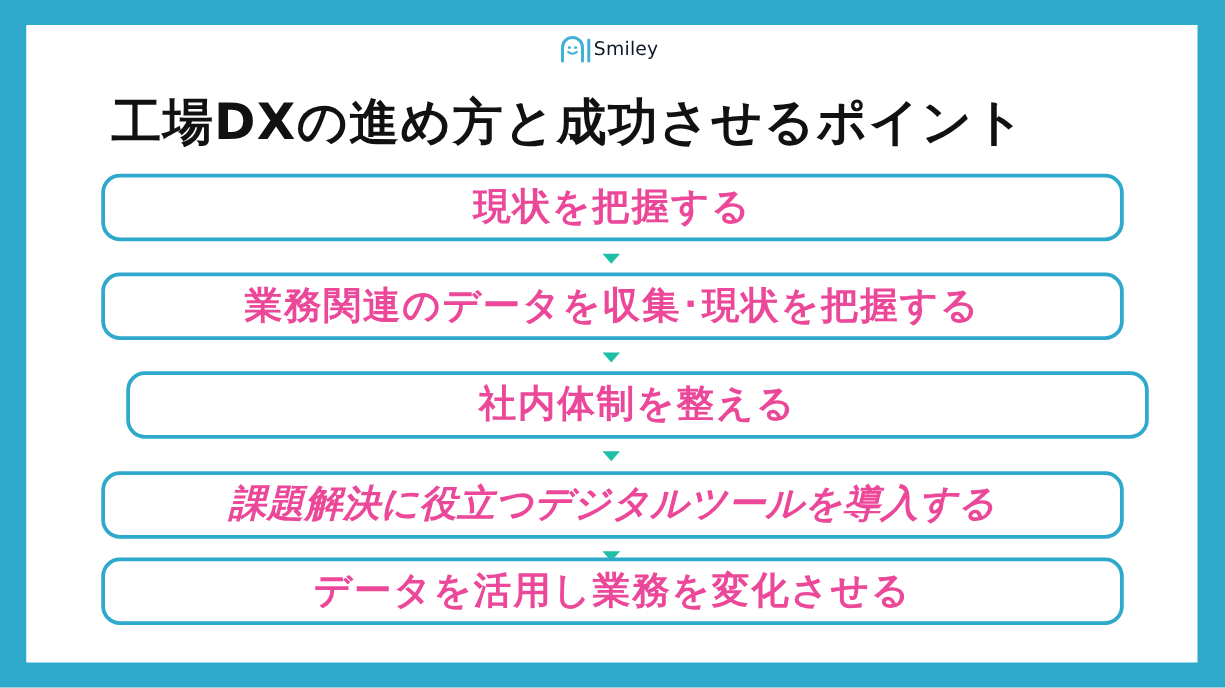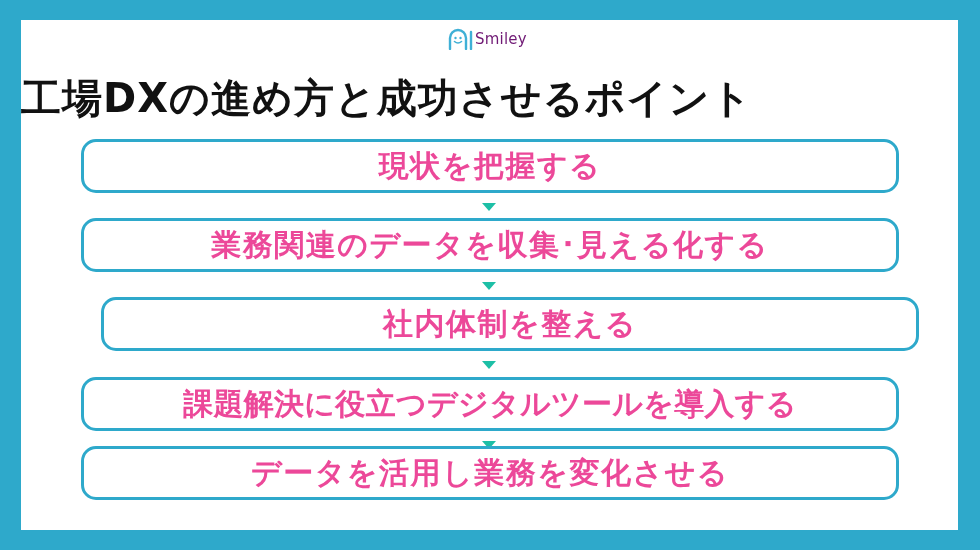--- a/index.html
+++ b/index.html
@@ -12,26 +12,26 @@
   .panel {
     position:absolute; left:21px; top:20px; width:937px; height:510px;
     background:#ffffff;
   }
   .logo {
     position:absolute; left:448px; top:27px; height:24px;
     display:flex; align-items:center;
   }
   .logo-mark { width:26px; height:22px; display:block; }
   .logo-text {
-    font-family:"DejaVu Sans", sans-serif; font-size:15px; color:#701a75;
+    font-family:"DejaVu Sans", sans-serif; font-size:15px; color:#0f172a;
     margin-left:1px; letter-spacing:0.2px; line-height:22px;
   }
   .title {
     position:absolute; left:21px; width:868px; top:70px; height:56px;
-    font-weight:bold; font-size:40px; color:#111;
+    text-align:center; font-weight:bold; font-size:40px; color:#111;
     line-height:56px; letter-spacing:1px; white-space:nowrap;
   }
   .step {
     position:absolute; left:81px; width:818px; height:54px;
     border:3px solid #2ea9cb; border-radius:15px; box-sizing:border-box;
     background:#fff;
     display:flex; align-items:center; justify-content:center;
   }
   .step-label {
     font-weight:bold; font-size:30px; color:#ec4899; white-space:nowrap;
@@ -60,29 +60,29 @@
 </div>
 
 <div class="title">工場DXの進め方と成功させるポイント</div>
 
 <div class="step" style="top:139px;">
   <span class="step-label">現状を把握する</span>
 </div>
 <div class="arrow" style="top:203px;"></div>
 
 <div class="step" style="top:218px;">
-  <span class="step-label">業務関連のデータを収集･見える化する</span>
+  <span class="step-label">業務関連のデータを収集･現状を把握する</span>
 </div>
 <div class="arrow" style="top:282px;"></div>
 
 <div class="step" style="top:297px;margin-left:20px;">
   <span class="step-label">社内体制を整える</span>
 </div>
 <div class="arrow" style="top:361px;"></div>
 
-<div class="step" style="top:377px;">
+<div class="step" style="top:377px;font-style:italic;">
   <span class="step-label" style="letter-spacing:0.3px;">課題解決に役立つデジタルツールを導入する</span>
 </div>
 <div class="arrow" style="top:441px;"></div>
 
 <div class="step" style="top:446px;">
   <span class="step-label">データを活用し業務を変化させる</span>
 </div>
 
 </body></html>

